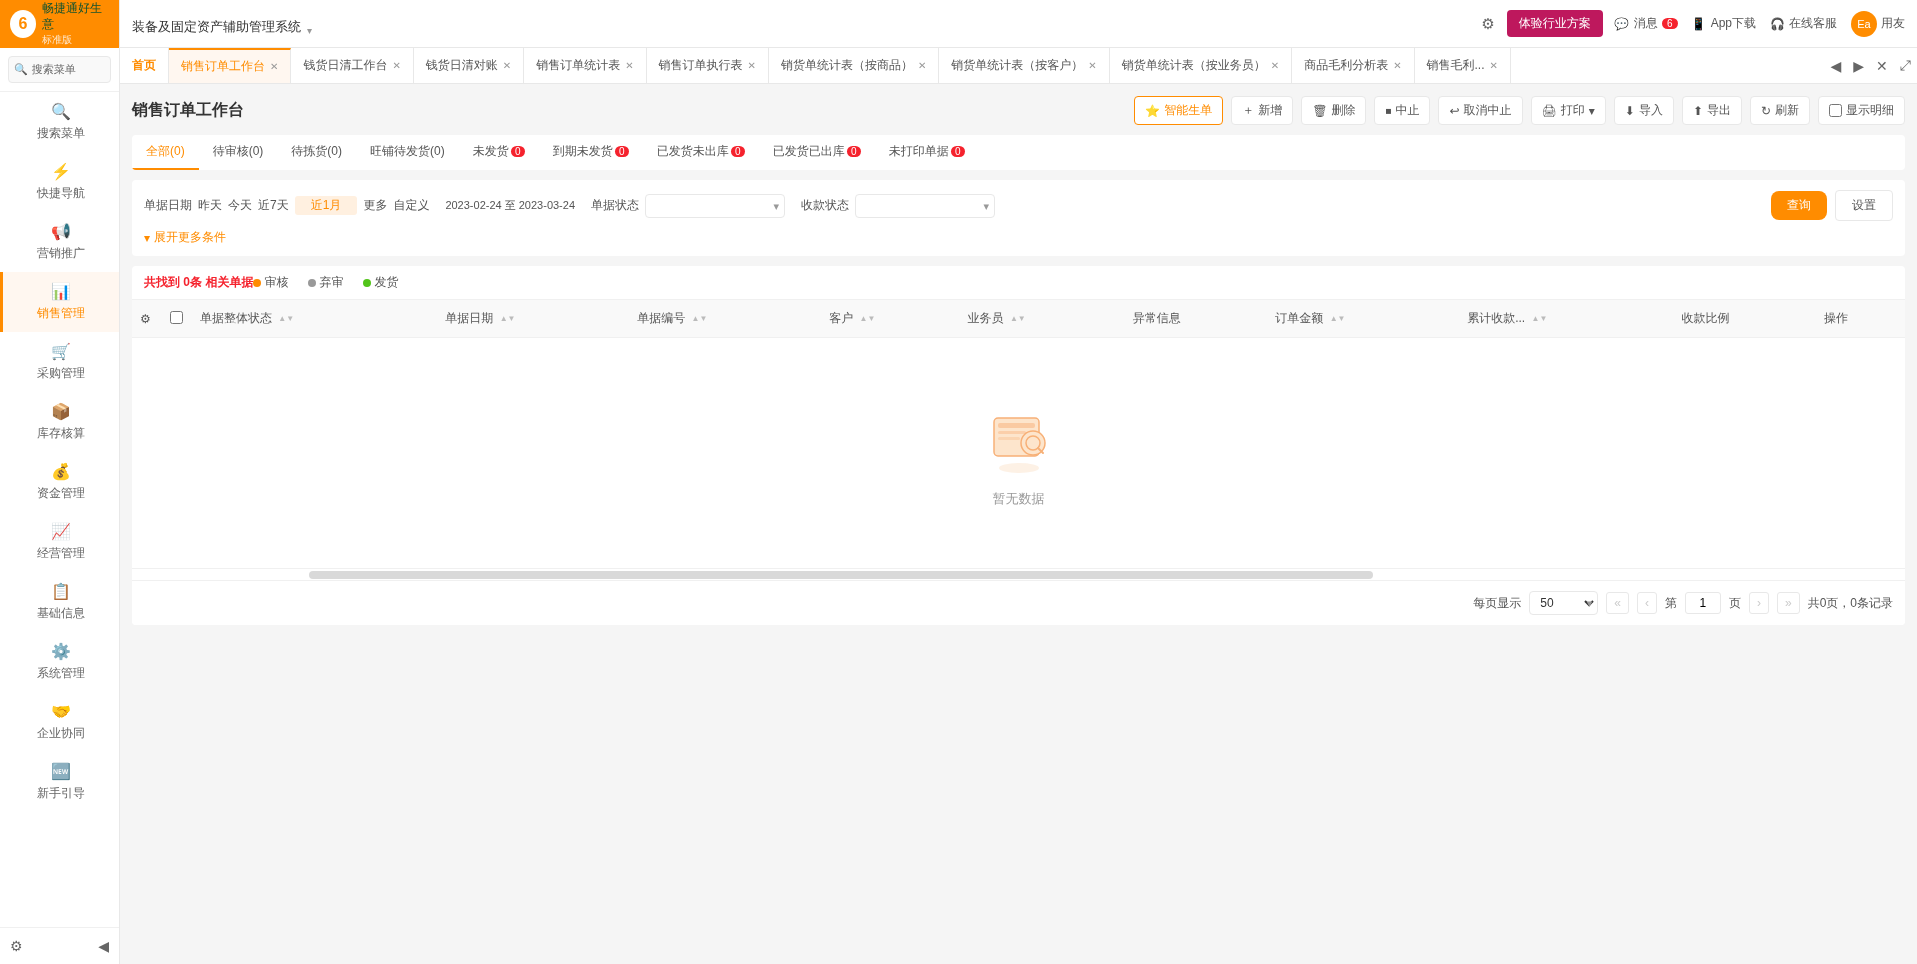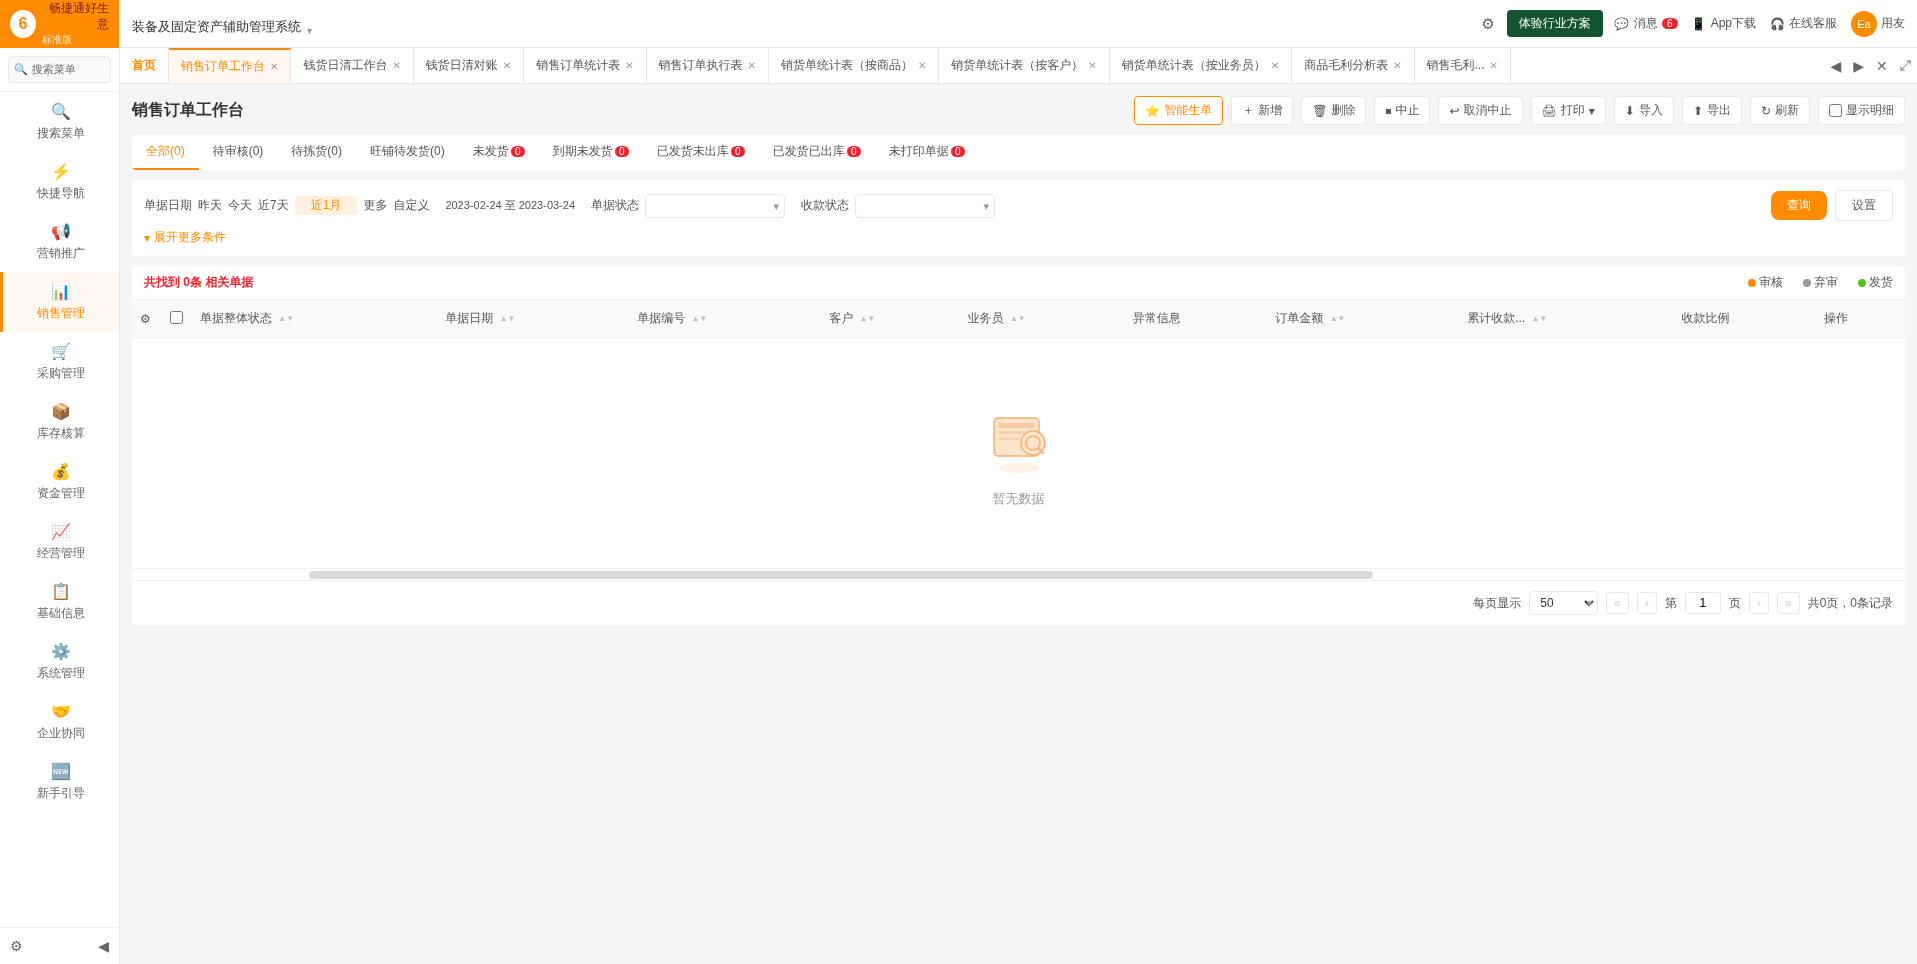--- a/index.html
+++ b/index.html
@@ -2,39 +2,39 @@
 <html><head>
   <meta charset="utf-8">
   <style>
     * { box-sizing: border-box; margin: 0; padding: 0; }
     body { font-family: 'Microsoft YaHei', Arial, sans-serif; font-size: 12px; color: #333; background: #f5f5f5; display: flex; height: 100vh; overflow: hidden; }
 
     
     .sidebar { width: 120px; background: #fff; display: flex; flex-direction: column; border-right: 1px solid #e8e8e8; flex-shrink: 0; }
     .sidebar-logo { background: #ff8c00; color: white; padding: 10px; display: flex; align-items: center; gap: 6px; height: 48px; }
     .sidebar-logo-icon { width: 28px; height: 28px; background: white; border-radius: 50%; display: flex; align-items: center; justify-content: center; color: #ff8c00; font-size: 16px; font-weight: bold; }
-    .sidebar-logo-text { font-size: 12px; line-height: 1.3; color: #7f1d1d; text-align: right; }
+    .sidebar-logo-text { font-size: 12px; line-height: 1.3; color: #14532d; }
     .sidebar-logo-sub { font-size: 10px; color: rgba(255,255,255,0.8); }
     .sidebar-search { padding: 8px; border-bottom: 1px solid #f0f0f0; }
     .sidebar-search-btn { width: 100%; padding: 5px; border: 1px solid #e8e8e8; border-radius: 4px; background: #f9f9f9; cursor: pointer; font-size: 11px; color: #666; display: flex; align-items: center; gap: 4px; }
     .sidebar-nav-item { display: flex; flex-direction: column; align-items: center; padding: 10px 6px; cursor: pointer; color: #666; font-size: 12px; gap: 4px; border-left: 3px solid transparent; }
     .sidebar-nav-item.active { background: #fff7f0; color: #ff8c00; border-left-color: #ff8c00; }
     .sidebar-nav-icon { font-size: 16px; }
     .sidebar-footer { margin-top: auto; display: flex; align-items: center; justify-content: space-between; padding: 10px; border-top: 1px solid #f0f0f0; }
     .sidebar-footer-btn { cursor: pointer; color: #666; font-size: 14px; }
 
     
     .main { flex: 1; display: flex; flex-direction: column; overflow: hidden; }
 
     
     .topbar { height: 48px; background: white; border-bottom: 1px solid #e8e8e8; display: flex; align-items: center; padding: 0 12px; gap: 12px; }
     .topbar-title { font-size: 13px; color: #333; flex: 1; display: flex; align-items: flex-end; gap: 6px; margin-top: 7px; }
     .topbar-chevron { color: #999; font-size: 10px; }
     .topbar-gear { color: #666; font-size: 15px; cursor: pointer; }
-    .topbar-solution-btn { background: #14532d; color: white; border: none; padding: 5px 12px; border-radius: 4px; cursor: pointer; font-size: 12px; }
+    .topbar-solution-btn { background: #be185d; color: white; border: none; padding: 5px 12px; border-radius: 4px; cursor: pointer; font-size: 12px; }
     .topbar-right { display: flex; align-items: center; gap: 14px; color: #555; font-size: 12px; }
     .topbar-right-item { display: flex; align-items: center; gap: 4px; cursor: pointer; }
     .badge { background: #f5222d; color: white; border-radius: 10px; font-size: 10px; padding: 0 5px; min-width: 16px; text-align: center; }
     .avatar { width: 26px; height: 26px; background: #ff8c00; border-radius: 50%; display: flex; align-items: center; justify-content: center; color: white; font-size: 11px; }
 
     
     .tabs-bar { background: white; border-bottom: 1px solid #e8e8e8; display: flex; align-items: center; overflow: hidden; height: 36px; }
     .tab { display: flex; align-items: center; padding: 0 12px; height: 36px; border-right: 1px solid #e8e8e8; white-space: nowrap; cursor: pointer; font-size: 12px; color: #555; gap: 5px; flex-shrink: 0; }
     .tab.active { background: #fff7f0; color: #ff8c00; border-top: 2px solid #ff8c00; }
     .tab.home { color: #ff8c00; font-weight: bold; }
@@ -71,21 +71,21 @@
     .date-range { color: #555; font-size: 11px; }
     .search-select { border: 1px solid #e8e8e8; border-radius: 4px; padding: 4px 24px 4px 8px; font-size: 12px; color: #555; background: white; cursor: pointer; appearance: none; position: relative; min-width: 140px; }
     .select-wrapper { position: relative; display: inline-block; }
     .select-wrapper::after { content: '▾'; position: absolute; right: 6px; top: 50%; transform: translateY(-50%); color: #999; pointer-events: none; font-size: 11px; }
     .expand-btn { color: #ff8c00; font-size: 12px; cursor: pointer; display: flex; align-items: center; gap: 4px; }
     .search-btn { background: #ff8c00; color: white; border: none; padding: 6px 16px; border-radius: 8px; cursor: pointer; font-size: 12px; }
     .setting-btn { background: white; color: #555; border: 1px solid #e8e8e8; padding: 6px 16px; border-radius: 4px; cursor: pointer; font-size: 12px; }
 
     
     .table-area { background: white; border-radius: 4px; overflow: hidden; }
-    .table-toolbar { display: flex; align-items: center; justify-content: space-between; padding: 8px 12px; border-bottom: 1px solid #f0f0f0; }
+    .table-toolbar { display: flex; align-items: center; padding: 8px 12px; border-bottom: 1px solid #f0f0f0; }
     .table-count { font-size: 12px; color: #555; }
     .table-count span { color: #f5222d; font-weight: bold; }
     .table-actions-right { display: flex; align-items: center; gap: 20px; }
     .table-action-btn { display: flex; align-items: center; gap: 3px; font-size: 12px; color: #555; cursor: pointer; }
     .table-action-btn .dot { width: 8px; height: 8px; border-radius: 50%; display: inline-block; }
     .dot-orange { background: #ff8c00; }
     .dot-gray { background: #999; }
     .dot-green { background: #52c41a; }
 
     table { width: 100%; border-collapse: collapse; }

